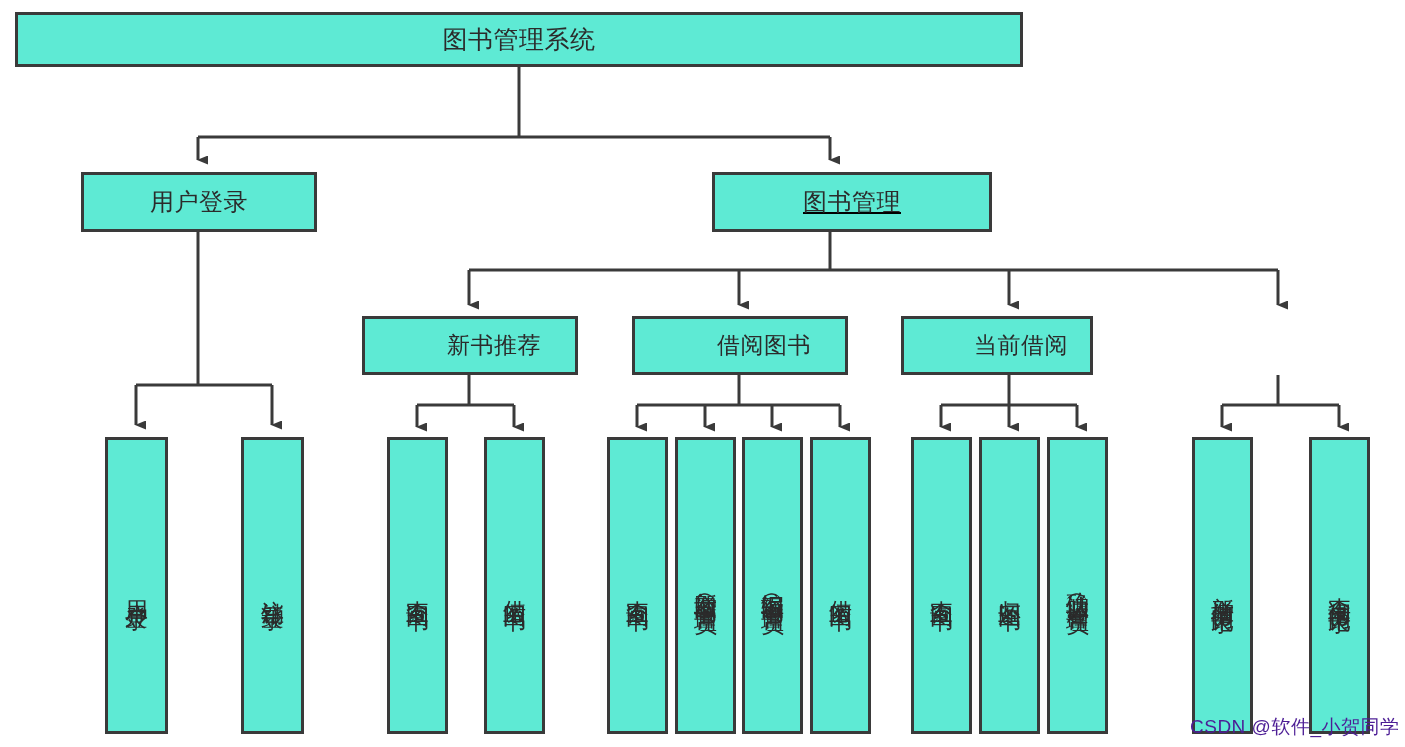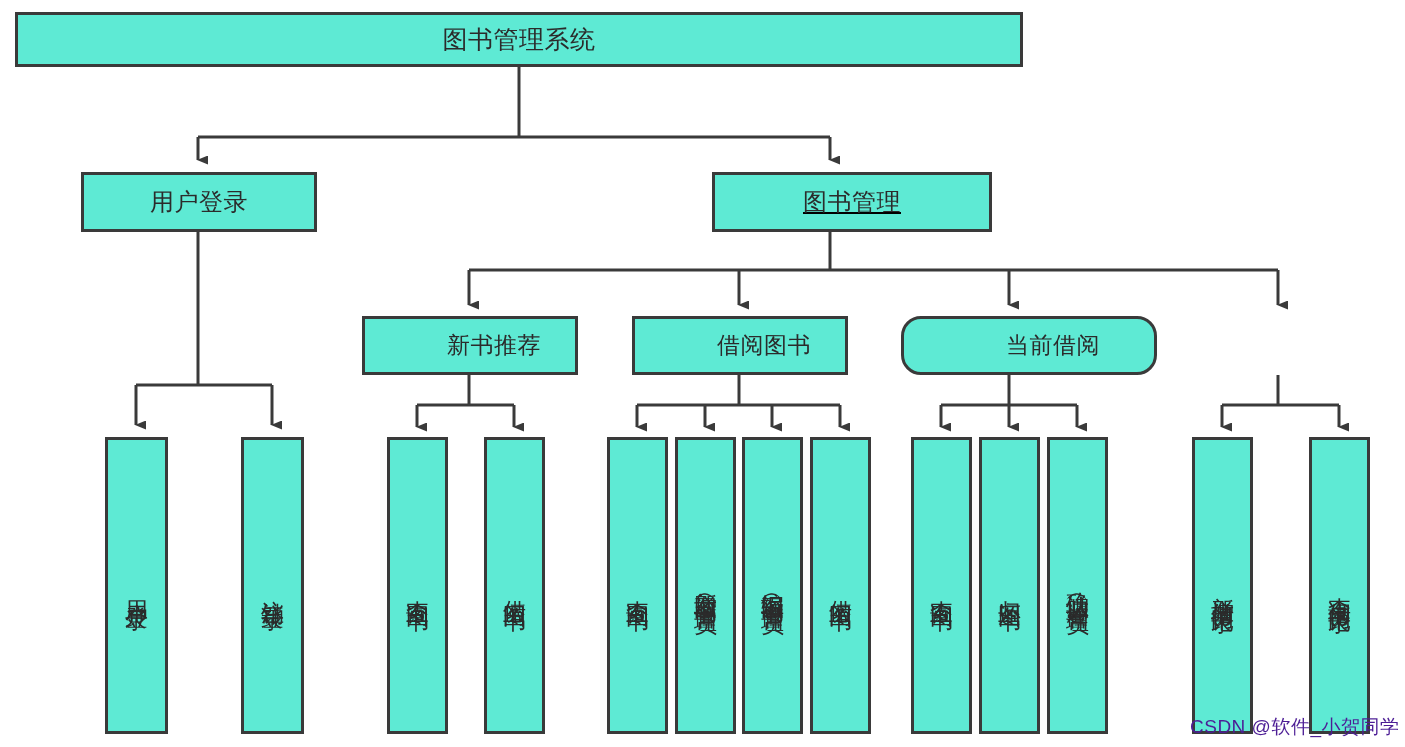--- a/index.html
+++ b/index.html
@@ -152,21 +152,21 @@
   </div>
 
   <div class="node-box node-l3" style="left:362px; top:316px; width:216px; height:59px;">
     <span class="node-label">新书推荐</span>
   </div>
 
   <div class="node-box node-l3" style="left:632px; top:316px; width:216px; height:59px;">
     <span class="node-label">借阅图书</span>
   </div>
 
-  <div class="node-box node-l3" style="left:901px; top:316px; width:256px; height:59px;border-radius:20px;">
+  <div class="node-box node-l3" style="left:901px; top:316px; width:192px; height:59px;">
     <span class="node-label">当前借阅</span>
   </div>
 
 
   <div class="node-box node-leaf" style="left:105px; top:437px; width:63px; height:297px;">
     <span class="node-label">用户登录</span>
   </div>
 
   <div class="node-box node-leaf" style="left:241px; top:437px; width:63px; height:297px;">
     <span class="node-label">注销登录</span>

